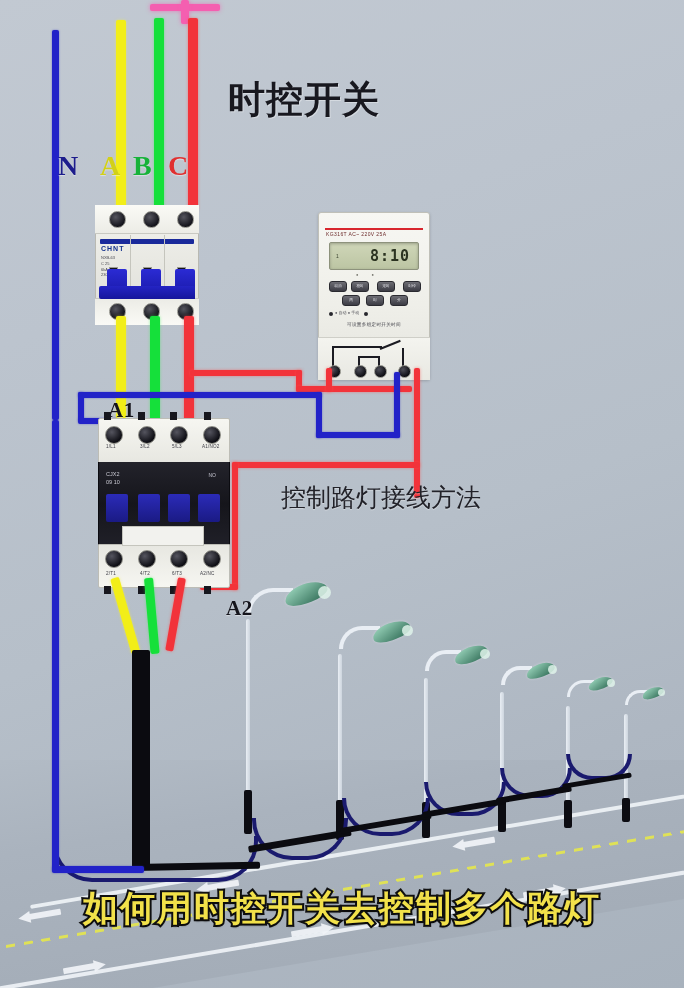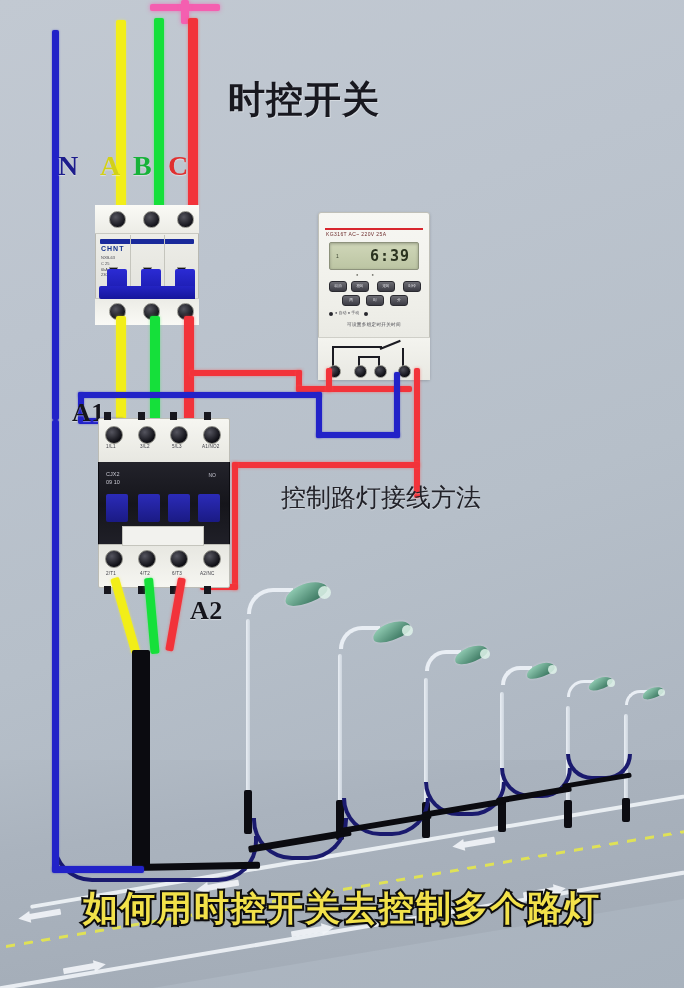--- a/index.html
+++ b/index.html
@@ -52,21 +52,21 @@
   .lbl{
     position:absolute;color:#1b1b24;font-weight:700;
     font-family:"Liberation Serif","DejaVu Serif",serif;
     text-shadow:0 1px 1px rgba(255,255,255,.45);
     letter-spacing:.5px;
   }
   .lbl-N{font-size:28px;color:#1d1d8c;}
   .lbl-A{font-size:28px;color:#d2d018;}
   .lbl-B{font-size:28px;color:#17b23a;}
   .lbl-C{font-size:28px;color:#e03030;}
-  .lbl-A1,.lbl-A2{font-size:26px;color:#15151c;}
+  .lbl-A1,.lbl-A2{font-size:21px;color:#15151c;margin-left:36px;}
 
   .title{
     position:absolute;left:228px;top:68px;width:430px;
     font-family:"DejaVu Sans","Liberation Sans",sans-serif;
     font-weight:700;font-size:37px;line-height:1.28;color:#18181f;
     text-shadow:1px 1px 0 rgba(255,255,255,.35);
     letter-spacing:1px;
     margin-top:8px;
   }
   .title .l2{display:block;}
@@ -286,21 +286,21 @@
   <div class="wire w-yellow" style="left:116px;top:316px;width:10px;height:128px;"></div>
   <div class="wire w-green" style="left:150px;top:316px;width:10px;height:128px;"></div>
   <div class="wire w-red" style="left:184px;top:316px;width:10px;height:128px;"></div>
 
   <div class="timer">
     <div class="shell"></div>
     <div class="redline"></div>
     <div class="brandrow">KG316T  AC~ 220V 25A</div>
     <div class="lcd">
       <div class="lcdsm">1</div>
-      <div class="lcdtxt">6:39</div>
+      <div class="lcdtxt">8:10</div>
     </div>
     <div class="tickrow">●  ●</div>
     <div class="btn" style="left:11px;top:69px;">取消</div>
     <div class="btn" style="left:33px;top:69px;">校时</div>
     <div class="btn" style="left:59px;top:69px;">定时</div>
     <div class="btn" style="left:85px;top:69px;">时钟</div>
     <div class="btn" style="left:24px;top:83px;">周</div>
     <div class="btn" style="left:48px;top:83px;">时</div>
     <div class="btn" style="left:72px;top:83px;">分</div>
     <div class="led" style="left:11px;top:100px;"></div>

